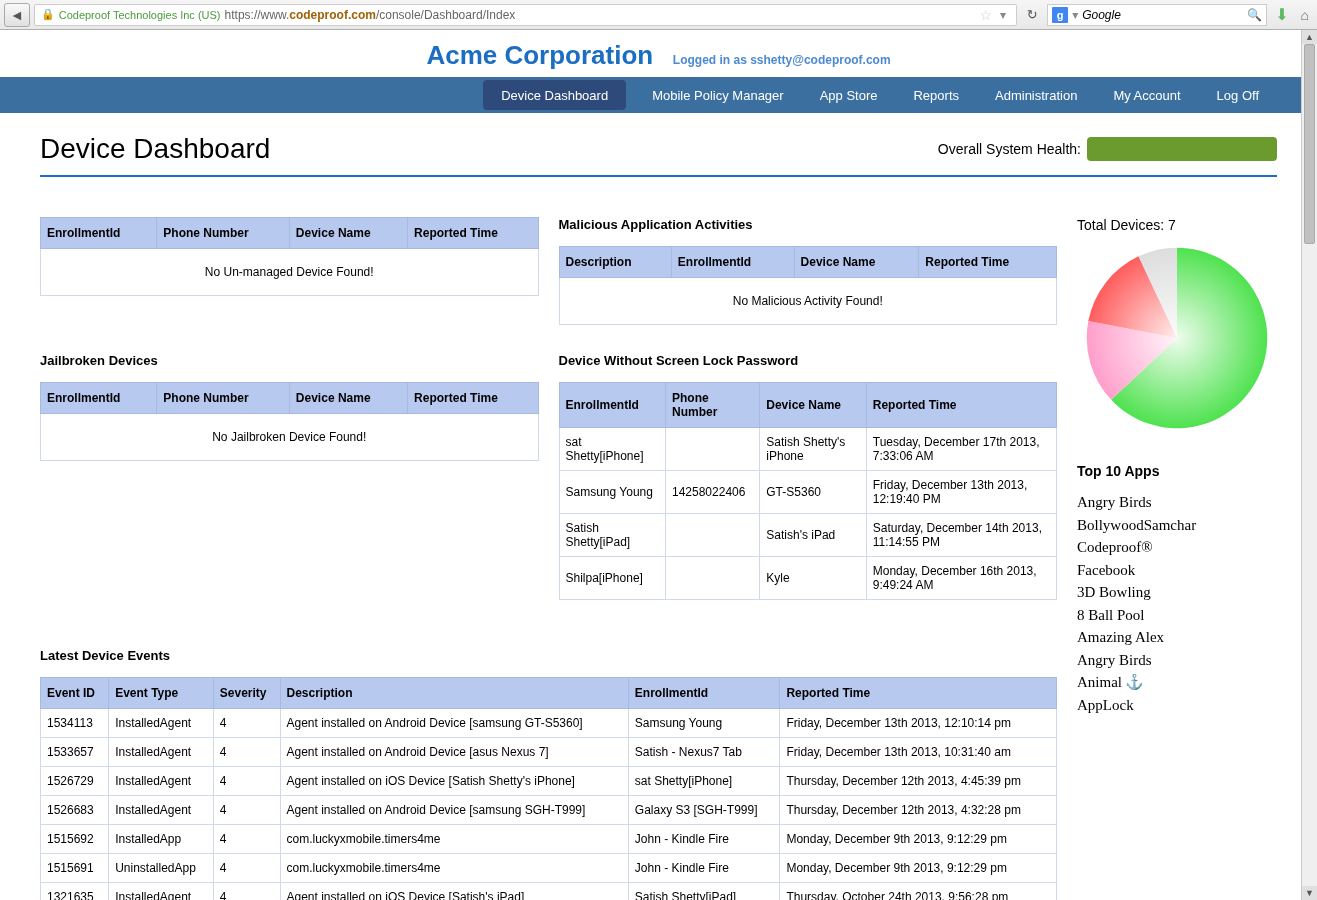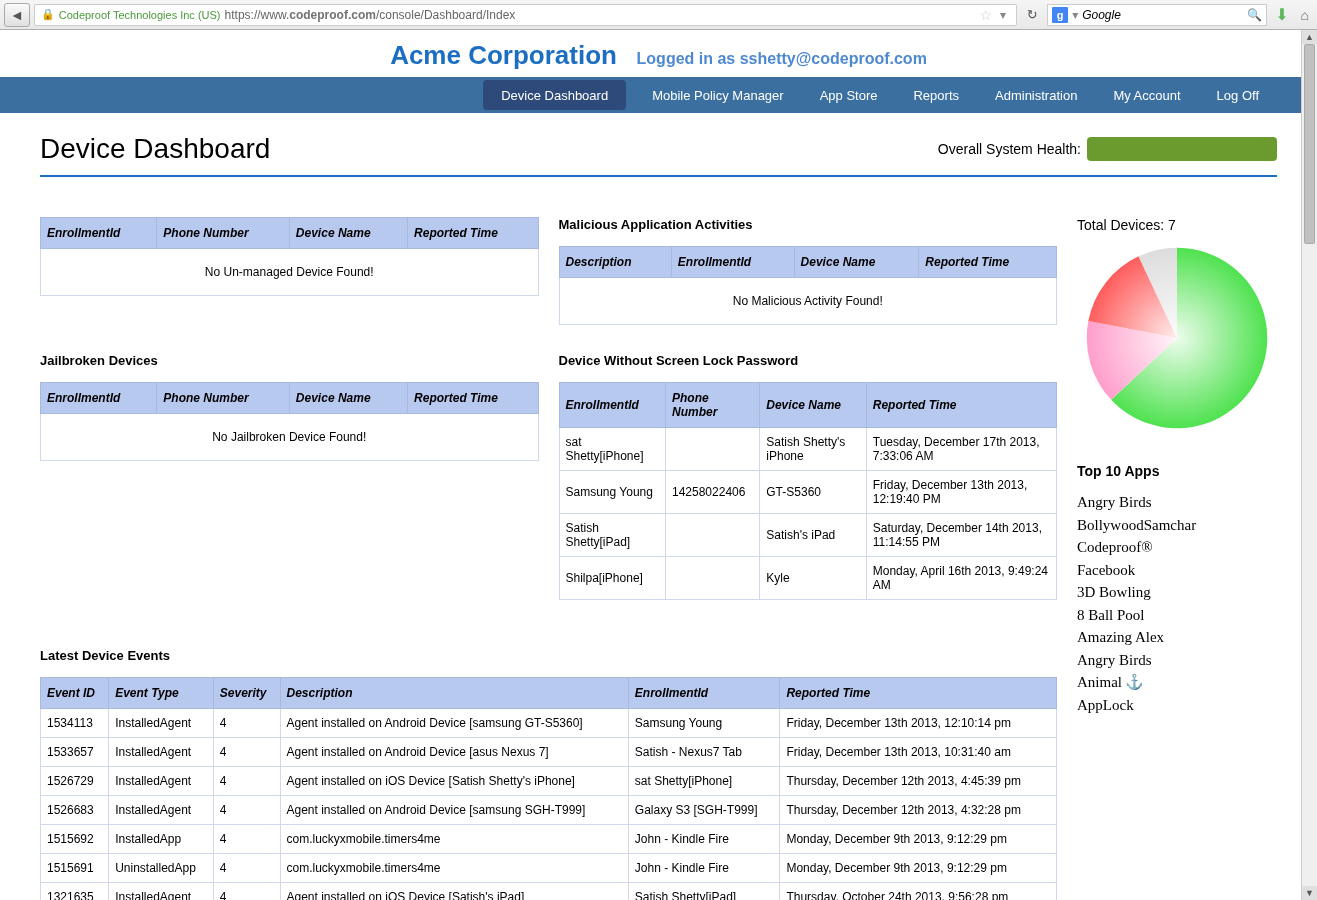--- a/index.html
+++ b/index.html
@@ -3,46 +3,46 @@
 <meta charset="utf-8">
 <style>
 * { margin: 0; padding: 0; box-sizing: border-box; }
 body { font-family: Arial, Helvetica, sans-serif; font-size: 13px; background: #fff; color: #000; }
 .browser-chrome { background: linear-gradient(#f5f5f5, #e8e8e8); border-bottom: 1px solid #b0b0b0; height: 30px; display: flex; align-items: center; padding: 0 4px; gap: 4px; }
 .nav-btn { width: 26px; height: 24px; background: linear-gradient(#fafafa,#e0e0e0); border: 1px solid #aaa; border-radius: 3px; display:flex; align-items:center; justify-content:center; font-size:14px; color:#555; }
 .url-bar { flex:1; height:22px; background:#fff; border:1px solid #ccc; border-radius:2px; display:flex; align-items:center; padding:0 6px; font-size:12px; gap:4px; }
 .lock-icon { color:#4a9b3c; font-size:11px; }
 .cert-name { color:#4a9b3c; font-size:11px; }
 .url-text { color:#666; }
-.url-text b { color:#737373; }
+.url-text b { color:#a16207; }
 .star-icon { color:#ccc; font-size:14px; margin-left:auto; }
 .refresh-btn { width:22px; height:22px; display:flex; align-items:center; justify-content:center; color:#555; }
 .search-bar { width:220px; height:22px; background:#fff; border:1px solid #ccc; display:flex; align-items:center; padding:0 4px; font-size:12px; }
 .g-badge{ background:#4285f4; color:#fff; width:16px; height:16px; display:flex; align-items:center; justify-content:center; font-weight:bold; font-size:11px; border-radius:1px; margin-right:4px; }
 .search-ph { color:#000000; font-style:italic; flex:1; }
 .mag-icon { color:#888; }
 .dl-icon{ color:#5cb85c; font-size:16px; margin:0 4px; }
 .home-icon{ color:#666; font-size:14px; margin:0 4px; }
 .page { background:#fff; padding:0; }
 .logo-bar { text-align:center; padding:10px 0 6px; }
 .company { color:#1b6ec2; font-size:26px; font-weight:bold; display:inline-block; margin-right:16px; }
-.logged-in { color:#4d89d1; font-size:16px; font-weight:bold; }
+.logged-in { color:#4d89d1; font-size:12px; font-weight:bold; }
 .nav { background:#3a6fa0; height:36px; display:flex; justify-content:flex-end; align-items:center; padding-right:40px; color:#fff; font-size:13px; }
 .nav-item { padding:0 18px; height:36px; display:flex; align-items:center; cursor:pointer; }
 .nav-item.active { background:#2d4a7a; border-radius:4px; margin:3px 8px; height:30px; }
 .content { padding:20px 40px; }
 .title-row { display:flex; align-items:center; border-bottom:2px solid #1b6ec2; padding-bottom:10px; margin-bottom:40px; }
 .page-title { font-size:28px; font-weight:normal; flex:1; }
 .health-label { font-size:14px; margin-right:6px; }
 .health-bar { width:190px; height:24px; background:#6b9b2e; border-radius:4px; }
 .layout { display:flex; gap:20px; }
 .left-col { flex:1; display:grid; grid-template-columns:1fr 1fr; gap:28px 20px; align-content:start; }
 .panel h3 { font-size:13px; font-weight:bold; margin-bottom:14px; }
 .tbl { width:100%; border-collapse:collapse; border:1px solid #b8c9e8; }
-.tbl th { background:#b8c9f0; padding:8px 6px; text-align:left; font-size:12px; font-weight:bold; border:1px solid #a8b9e0;font-style:italic; }
+.tbl th { background:#b8c9f0; padding:8px 6px; text-align:left; font-size:12px; font-weight:bold; border:1px solid #a8b9e0; }
 .tbl td { padding:7px 6px; font-size:12px; border:1px solid #d0d8ec; }
 .empty-row td { text-align:center; padding:16px; }
 .events-panel { grid-column:1 / span 2; margin-top:20px; }
 .right-col { width:200px; }
 .total-devices { font-size:14px; margin-bottom:10px; }
 .pie { margin:0 auto 30px; display:block; }
 .top-apps-title { font-weight:bold; font-size:14px; margin-bottom:12px; }
 .app-list div { font-size:15px; line-height:1.5;font-family:Liberation Serif, serif; }
 .scrollbar-right{ position:fixed; right:0; top:30px; bottom:0; width:16px; background:#efefef; border-left:1px solid #ccc;}
 .scrollbar-thumb{ position:absolute; top:14px; left:2px; right:2px; height:200px; background:#c0c0c0; border:1px solid #aaa; border-radius:2px;}
@@ -181,21 +181,21 @@
                 <tr>
                   <td>Satish Shetty[iPad]</td>
                   <td></td>
                   <td>Satish's iPad</td>
                   <td>Saturday, December 14th 2013, 11:14:55 PM</td>
                 </tr>
                 <tr>
                   <td>Shilpa[iPhone]</td>
                   <td></td>
                   <td>Kyle</td>
-                  <td>Monday, April 16th 2013, 9:49:24 AM</td>
+                  <td>Monday, December 16th 2013, 9:49:24 AM</td>
                 </tr>
               </tbody>
           </table>
         </div>
 
         <div class="panel events-panel">
           <h3>Latest Device Events</h3>
           <table class="tbl">
             <thead>
                 <tr id="events-head">

